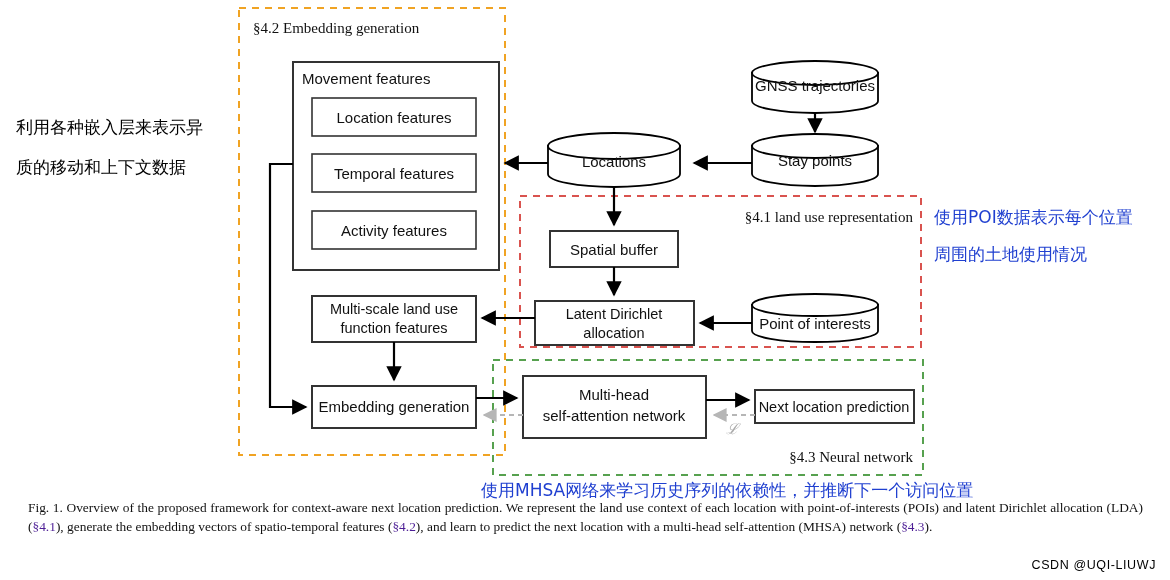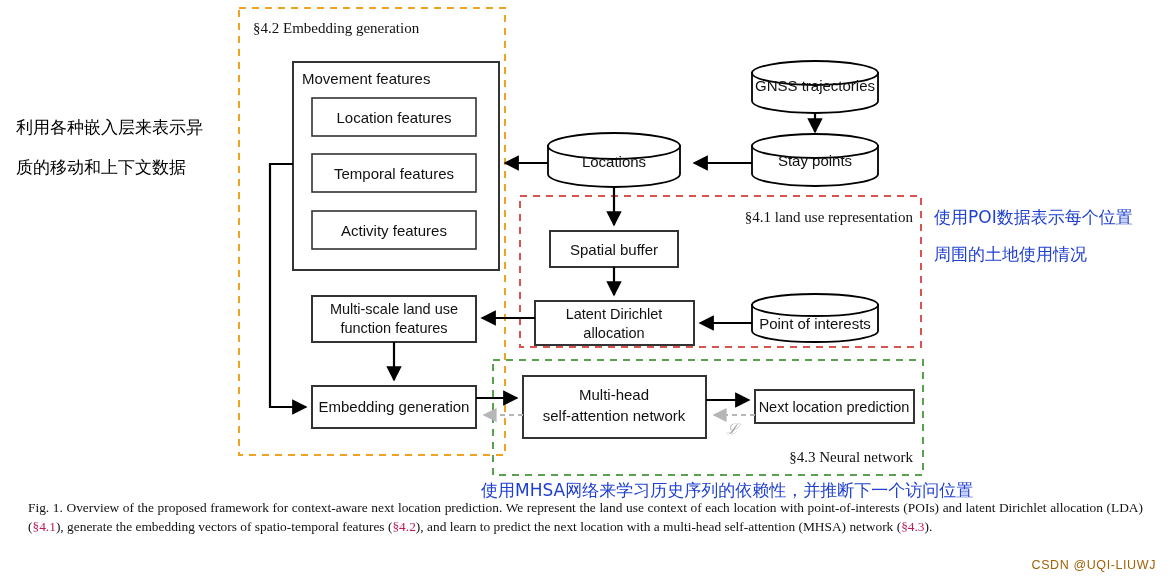--- a/index.html
+++ b/index.html
@@ -8,22 +8,22 @@
   svg{display:block;}
   .boxtext{font-family:"Liberation Sans",sans-serif;font-size:15px;fill:#111;}
   .boxtext-sm{font-family:"Liberation Sans",sans-serif;font-size:14.5px;fill:#111;}
   .sectitle{font-family:"Liberation Serif",serif;font-size:15px;fill:#111;}
   .cn{font-family:"DejaVu Sans",sans-serif;font-size:17px;}
   .cn-black{fill:#000;}
   .cn-blue{fill:#1f3fd0;}
   .loss{font-family:"Liberation Serif",serif;font-style:italic;font-size:15px;fill:#aaaaaa;}
   .caption{position:absolute;left:28px;top:498px;width:1115px;font-family:"Liberation Serif",serif;font-size:13.4px;line-height:19px;color:#111;text-align:justify;}
   .caption b{font-weight:normal;}
-  .secref{color:#be185d;}
-  .watermark{position:absolute;right:14px;bottom:8px;font-family:"Liberation Sans",sans-serif;font-size:12.5px;color:#a16207;letter-spacing:.6px;}
+  .secref{color:#4c1d95;}
+  .watermark{position:absolute;right:14px;bottom:8px;font-family:"Liberation Sans",sans-serif;font-size:12.5px;color:#000000;letter-spacing:.6px;}
 </style>
 </head>
 <body>
 
 <div id="figure">
 <svg width="1170" height="500" viewBox="0 0 1170 500" xmlns="http://www.w3.org/2000/svg">
   <defs>
     <marker id="arrow" viewBox="0 0 10 10" refX="9" refY="5" markerWidth="7" markerHeight="7" orient="auto-start-reverse">
       <path d="M 0 0 L 10 5 L 0 10 z" fill="#000"></path>
     </marker>

